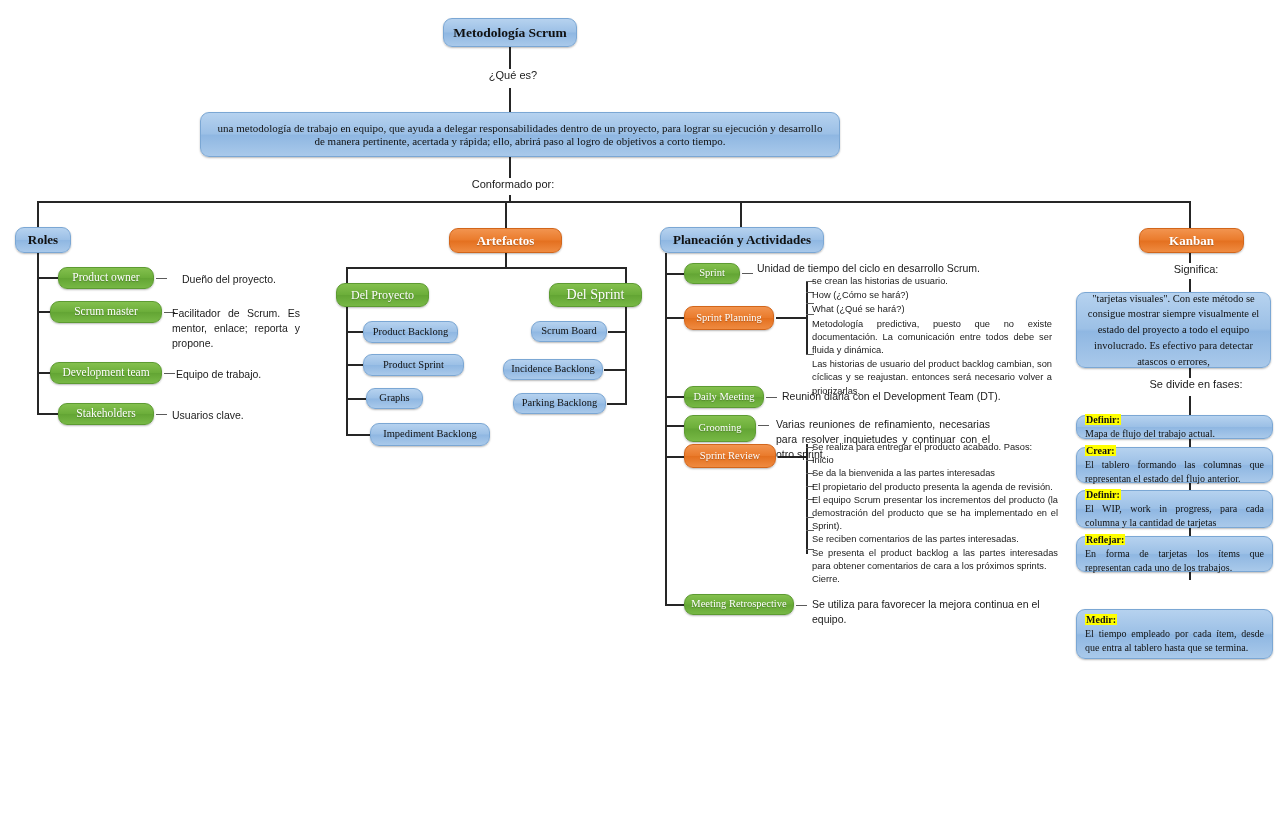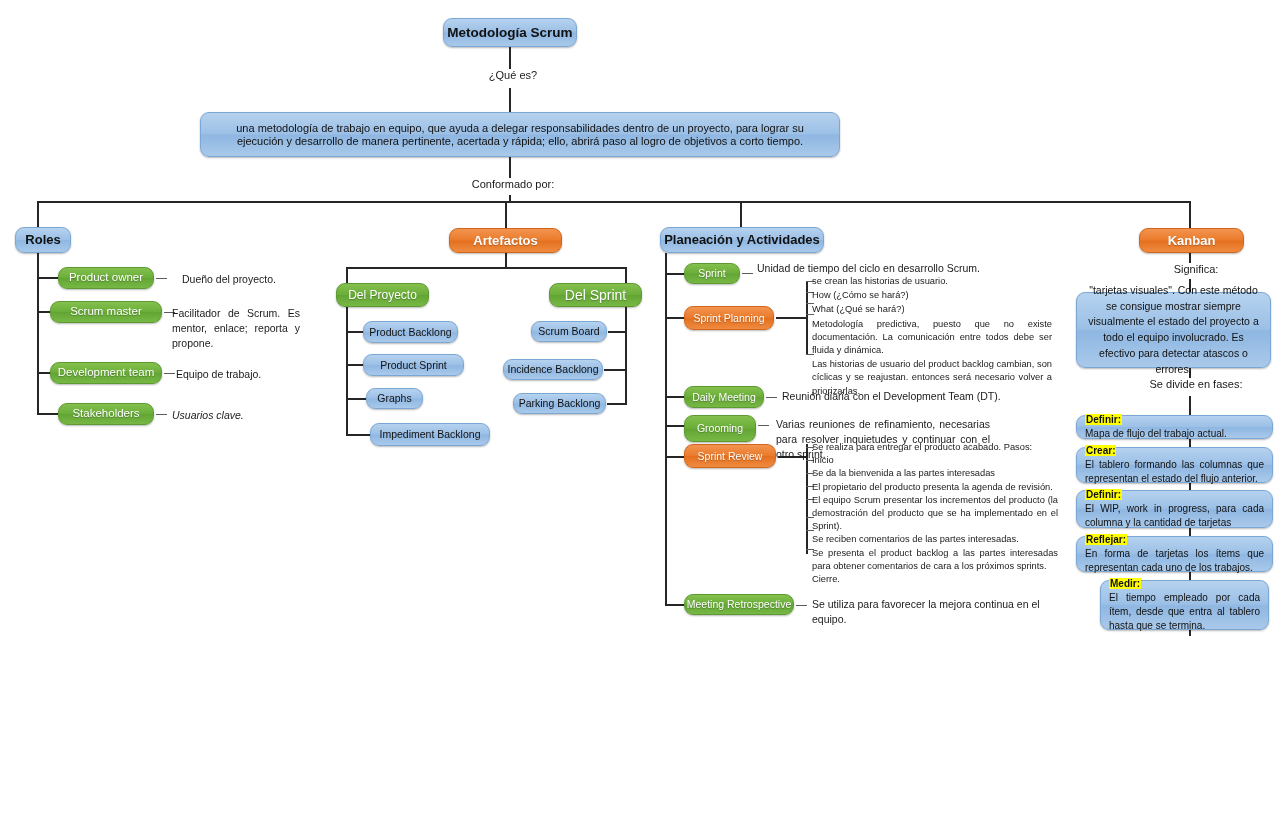--- a/index.html
+++ b/index.html
@@ -21,21 +21,21 @@
   
   .node{
     position:absolute;
     box-sizing:border-box;
     border-radius:9px;
     display:flex;align-items:center;justify-content:center;
     text-align:center;
     line-height:1.18;
     z-index:3;
   }
-  .node span{display:block;width:100%;}
+  .node span{display:block;width:100%;font-family:Liberation Serif, serif;}
 
   .blue{
     background:linear-gradient(180deg,#b6d2ef 0%,#9cc0e6 48%,#8fb7e2 52%,#a9c9ea 100%);
     border:1px solid #7ba7d4;
     color:#111111;
     box-shadow:0 1px 2px rgba(0,0,0,.28);
   }
   .green{
     background:linear-gradient(180deg,#84c04e 0%,#6cae3a 48%,#63a534 52%,#77b845 100%);
     border:1px solid #5d9b32;
@@ -108,21 +108,21 @@
   
   #k-sig{left:1139px;top:263px;width:106px;}
   #k-desc{left:1076px;top:292px;width:195px;height:76px;font-size:10.5px;padding:4px 10px;line-height:1.5;}
   #k-fases{left:1120px;top:378px;width:144px;}
   .kbox{font-size:10px;padding:5px 8px;text-align:left;line-height:1.42;justify-content:flex-start;}
   .kbox span{text-align:justify;}
   #kf1{left:1076px;top:415px;width:197px;height:24px;}
   #kf2{left:1076px;top:447px;width:197px;height:36px;}
   #kf3{left:1076px;top:490px;width:197px;height:38px;}
   #kf4{left:1076px;top:536px;width:197px;height:36px;}
-  #kf5{left:1076px;top:580px;width:169px;height:50px;margin-left:24px;}
+  #kf5{left:1076px;top:609px;width:197px;height:50px;}
   .hl{background:#ffff00;color:#111;font-weight:bold;padding:0 1px;}
 </style>
 </head>
 <body>
 
 <div id="canvas">
 
   <div class="node blue title-font" id="n-root">
     <span>Metodología Scrum</span>
   </div>
@@ -168,21 +168,21 @@
   </div>
 
   <div class="stub" style="left:156px;top:278px;width:11px;"></div>
   <div class="stub" style="left:164px;top:312px;width:11px;"></div>
   <div class="stub" style="left:164px;top:373px;width:11px;"></div>
   <div class="stub" style="left:156px;top:414px;width:11px;"></div>
 
   <div class="desc left" style="left:172px;top:272px;width:140px;padding-left:10px;">Dueño del proyecto.</div>
   <div class="desc" style="left:172px;top:306px;width:128px;">Facilitador de Scrum. Es mentor, enlace; reporta y propone.</div>
   <div class="desc left" style="left:160px;top:367px;width:140px;margin-left:16px;">Equipo de trabajo.</div>
-  <div class="desc left" style="left:172px;top:408px;width:140px;font-style:italic;">Usuarios clave.</div>
+  <div class="desc left" style="left:172px;top:408px;width:140px;">Usuarios clave.</div>
 
   <div class="node orange title-font" id="n-artefactos">
     <span>Artefactos</span>
   </div>
   <div class="ln v" style="left:505px;top:253px;height:16px;"></div>
   <div class="ln h" style="left:346px;top:267px;width:281px;"></div>
   <div class="ln v" style="left:346px;top:267px;height:22px;"></div>
   <div class="ln v" style="left:625px;top:267px;height:22px;"></div>
 
   <div class="node green" id="a-proyecto">

